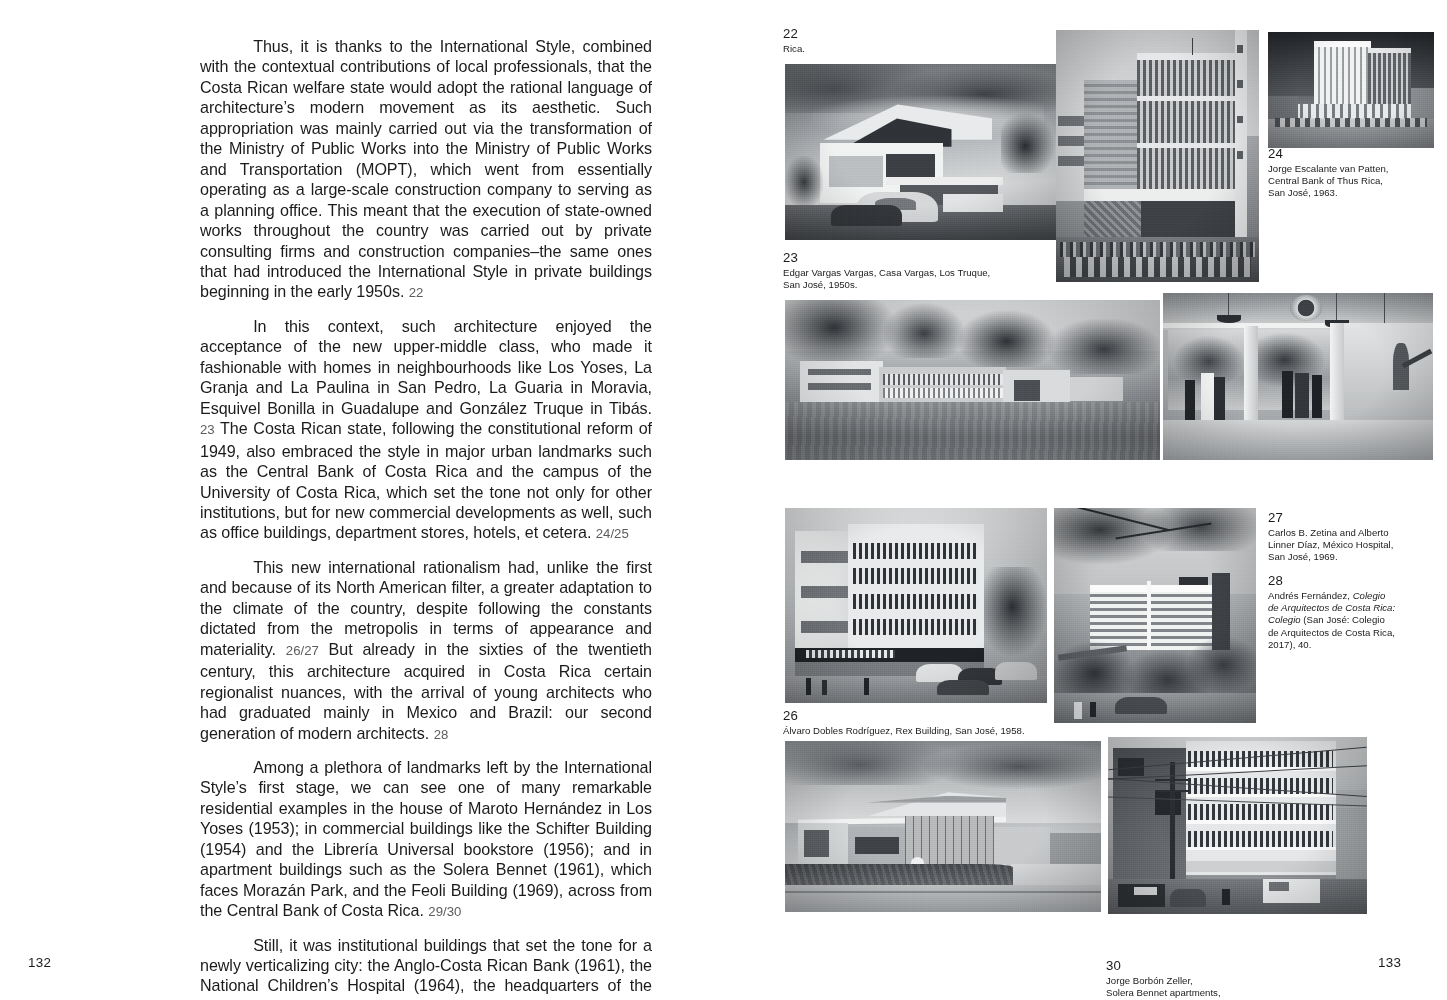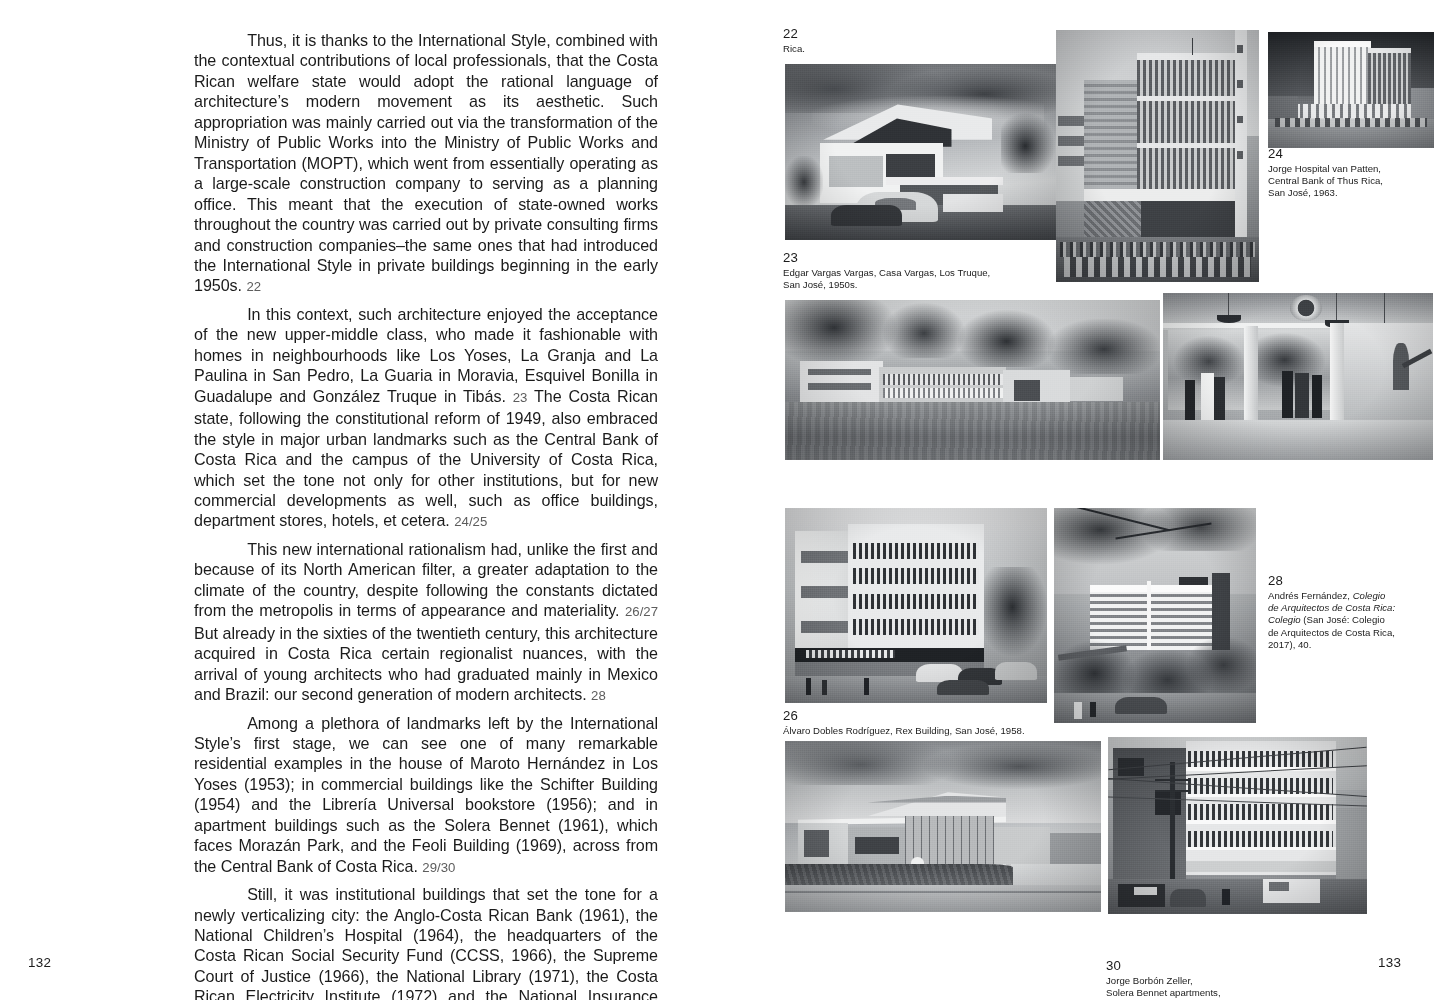--- a/index.html
+++ b/index.html
@@ -16,21 +16,21 @@
   
   .page-left{position:absolute;left:0;top:0;width:723px;height:1000px;}
   .body-col{
     position:absolute;left:188px;top:24px;width:476px;
     font-size:16.1px;line-height:20.45px;
     text-align:justify;text-justify:inter-word;
     letter-spacing:-0.05px;
     color:#1b1b1b;
     -webkit-font-smoothing:antialiased;
   }
-  .body-col p{margin:6px;text-indent:3.3em;}
+  .body-col p{margin:12px;text-indent:3.3em;}
   .body-col p.first{text-indent:3.3em;}
   .ref{font-size:13.2px;color:#5d5d5d;letter-spacing:0;}
 
   
   .page-right{position:absolute;left:723px;top:0;width:724px;height:1000px;}
 
   .photo{
     position:absolute;
     background:#8d8d8d;
     overflow:hidden;
@@ -195,21 +195,21 @@
       <div class="shape" style="left:86%;top:48%;width:14%;height:27%;background:#8e9195;"></div>
 
       <div class="shape" style="left:0;top:75%;width:100%;height:25%;background:linear-gradient(180deg,#9a9da0,#7e8185);"></div>
       <div class="shape" style="left:4%;top:74%;width:92%;height:8%;background:repeating-linear-gradient(90deg,#3c3f43 0 5px,#d2d4d5 5px 10px);opacity:.8;"></div>
       <div class="grain"></div>
         <div class="vig"></div>
     </div>
 
     <div class="cap" style="left:545px;top:146px;">
       <span class="num">24</span>
-      <span class="ln">Jorge Hospital van Patten,</span>
+      <span class="ln">Jorge Escalante van Patten,</span>
       <span class="ln">Central Bank of Thus Rica,</span>
       <span class="ln">San José, 1963.</span>
     </div>
 
     <div class="photo" style="left:62px;top:300px;width:375px;height:160px;">
       <div class="ph-inner" style="background:linear-gradient(180deg,#cfd1d2 0%,#b7babc 34%,#8d9094 60%,#6f7276 100%);"></div>
       <div class="shape" style="left:0;top:0;width:100%;height:32%;background:linear-gradient(180deg,#d5d7d8,#c2c4c6);"></div>
 
       <div class="shape" style="left:-4%;top:-8%;width:34%;height:46%;background:radial-gradient(ellipse at 50% 55%,#33363a 0%,rgba(51,54,58,0) 70%);"></div>
       <div class="shape" style="left:26%;top:2%;width:22%;height:34%;background:radial-gradient(ellipse at 50% 55%,#3c3f43 0%,rgba(60,63,67,0) 72%);"></div>
@@ -330,20 +330,26 @@
       <div class="shape" style="left:0;top:86%;width:100%;height:14%;background:linear-gradient(180deg,#9b9ea1,#6f7276);"></div>
       <div class="shape" style="left:30%;top:88%;width:26%;height:8%;background:#4a4d51;border-radius:26% 24% 5% 5%/58% 58% 8% 8%;"></div>
       <div class="shape" style="left:10%;top:90%;width:4%;height:8%;background:#e7e8e9;"></div>
       <div class="shape" style="left:18%;top:90%;width:3%;height:7%;background:#26292d;"></div>
 
       <div class="shape" style="left:2%;top:66%;width:34%;height:3%;background:#5b5e62;transform:rotate(-8deg);"></div>
       <div class="grain"></div>
         <div class="vig"></div>
     </div>
 
+    <div class="cap" style="left:545px;top:510px;">
+      <span class="num">27</span>
+      <span class="ln">Carlos B. Zetina and Alberto</span>
+      <span class="ln">Linner Díaz, México Hospital,</span>
+      <span class="ln">San José, 1969.</span>
+    </div>
 
     <div class="cap" style="left:545px;top:573px;">
       <span class="num">28</span>
       <span class="ln"><span>Andrés Fernández, </span><span class="it">Colegio</span></span>
       <span class="ln it">de Arquitectos de Costa Rica:</span>
       <span class="ln"><span class="it">Colegio</span><span> (San José: Colegio</span></span>
       <span class="ln">de Arquitectos de Costa Rica,</span>
       <span class="ln">2017), 40.</span>
     </div>
 

